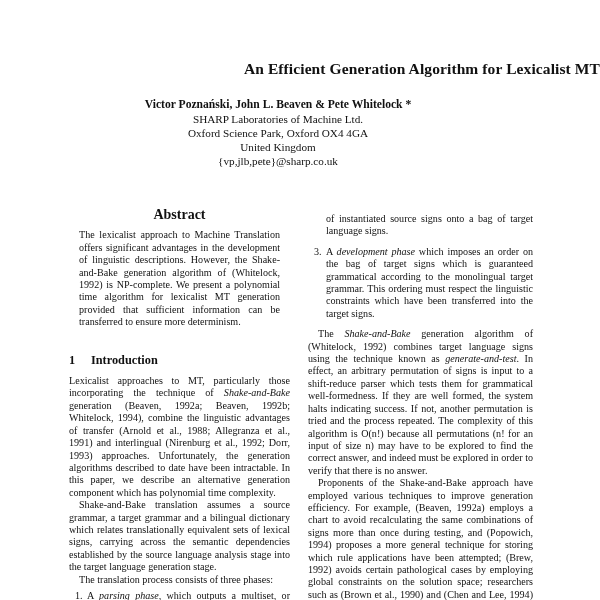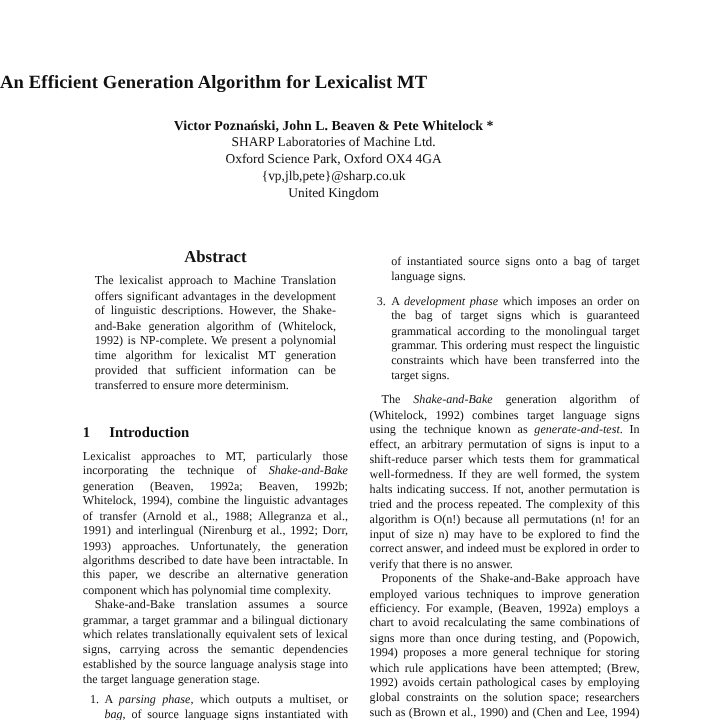--- a/index.html
+++ b/index.html
@@ -3,21 +3,21 @@
 <meta charset="utf-8">
 <style>
   html, body { margin: 0; padding: 0; background: #ffffff; }
   body {
     width: 600px; height: 600px; overflow: hidden; position: relative;
     font-family: "Liberation Serif", "DejaVu Serif", serif;
     color: #111111;
   }
   .title {
     position: absolute; left: 0; width: 600px; top: 60px;
-    text-align: left; font-weight: bold; font-size: 15.5px; letter-spacing: 0.1px;
+    text-align: right; font-weight: bold; font-size: 15.5px; letter-spacing: 0.1px;
   }
   .authors-block {
     position: absolute; left: 0; width: 556px; top: 98px;
     text-align: center; font-size: 11.2px; line-height: 14px;
   }
   .authors { font-weight: bold; font-size: 11.6px; }
   .col {
     position: absolute; font-size: 10.1px; line-height: 12.4px; text-align: justify;
   }
   .col-left { left: 69px; width: 221px; top: 209px; }
@@ -41,34 +41,35 @@
 </style>
 </head>
 <body>
 
 <div class="title">An Efficient Generation Algorithm for Lexicalist MT</div>
 
 <div class="authors-block">
   <div class="authors">Victor Poznański, John L. Beaven &amp; Pete Whitelock *</div>
   <div>SHARP Laboratories of Machine Ltd.</div>
   <div>Oxford Science Park, Oxford OX4 4GA</div>
+  <div>United Kingdom</div>
   <div>{vp,jlb,pete}@sharp.co.uk</div>
-  <div>United Kingdom</div>
 </div>
 
 <div class="col col-left">
   <div class="abstract-head">Abstract</div>
   <p class="abstract-body">The lexicalist approach to Machine Translation offers significant advantages in the development of linguistic descriptions. However, the Shake-and-Bake generation algorithm of (Whitelock, 1992) is NP-complete. We present a polynomial time algorithm for lexicalist MT generation provided that sufficient information can be transferred to ensure more determinism.</p>
 
   <div class="section-head">
     <span class="num">1</span><span>Introduction</span>
   </div>
 
   <p><span>Lexicalist approaches to MT, particularly those incorporating the technique of </span><em>Shake-and-Bake</em><span> generation (Beaven, 1992a; Beaven, 1992b; Whitelock, 1994), combine the linguistic advantages of transfer (Arnold et al., 1988; Allegranza et al., 1991) and interlingual (Nirenburg et al., 1992; Dorr, 1993) approaches. Unfortunately, the generation algorithms described to date have been intractable. In this paper, we describe an alternative generation component which has polynomial time complexity.</span></p>
   <p class="indent">Shake-and-Bake translation assumes a source grammar, a target grammar and a bilingual dictionary which relates translationally equivalent sets of lexical signs, carrying across the semantic dependencies established by the source language analysis stage into the target language generation stage.</p>
+  <p class="indent">The translation process consists of three phases:</p>
 
   <ul class="list">
     <li>
       <span class="marker">1.</span><span>A </span><em>parsing phase</em><span>, which outputs a multiset, or </span><em>bag</em><span>, of source language signs instantiated with sufficiently rich linguistic information established by the parse to ensure adequate </span>
     </li>
   </ul>
 </div>
 
 <div class="col col-right">
   <p class="cont">of instantiated source signs onto a bag of target language signs.</p>

